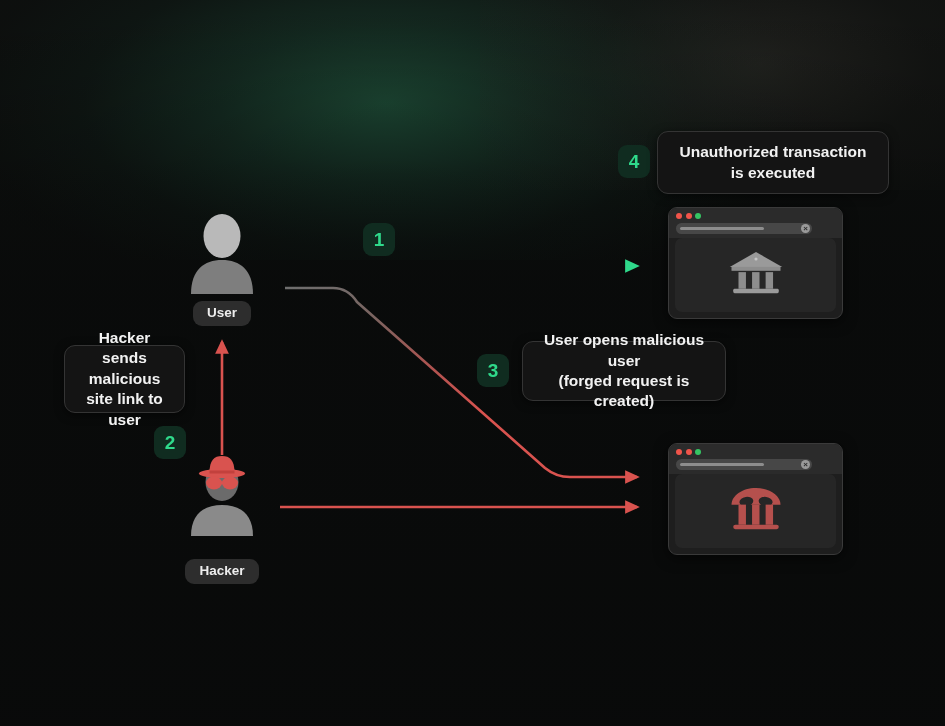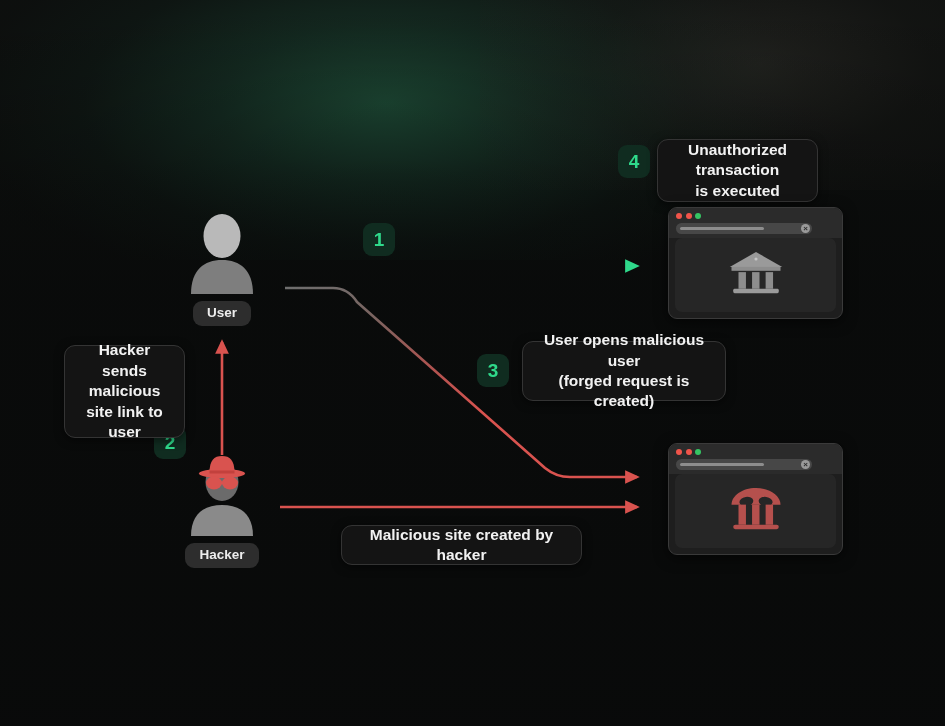--- a/index.html
+++ b/index.html
@@ -244,21 +244,21 @@
   <div class="actor" style="left:162px; top:210px;">
     <div class="avatar">
       <svg viewBox="0 0 70 84" width="70" height="84">
         <ellipse cx="35" cy="26" rx="18.5" ry="22" fill="#b9b9b9"></ellipse>
         <path d="M 4 84 C 4 60 17 50 35 50 C 53 50 66 60 66 84 Z" fill="#7e7e7e"></path>
       </svg>
     </div>
     <div class="pill">User</div>
   </div>
 
-  <div class="actor" style="left:162px; top:452px;">
+  <div class="actor" style="left:162px; top:452px;gap:16px;">
     <div class="avatar">
       <svg viewBox="0 0 70 84" width="70" height="84">
 
         <path d="M 4 84 C 4 62 17 53 35 53 C 53 53 66 62 66 84 Z" fill="#8a8a8a"></path>
 
         <ellipse cx="35" cy="30" rx="16.5" ry="19" fill="#6b6b6b"></ellipse>
 
         <ellipse cx="35" cy="21.5" rx="23" ry="4.6" fill="#d9534f"></ellipse>
 
         <path d="M 22.5 21 C 22.5 8 27 4 35 4 C 43 4 47.5 8 47.5 21 Z" fill="#d9534f"></path>
@@ -271,31 +271,30 @@
     </div>
     <div class="pill">Hacker</div>
   </div>
 
   <div class="badge" style="left:363px; top:223px;">1</div>
   <div class="badge" style="left:154px; top:426px;">2</div>
   <div class="badge" style="left:477px; top:354px;">3</div>
   <div class="badge" style="left:618px; top:145px;">4</div>
 
 
-  <div class="node" style="left:657px; top:139px; width:161px; height:63px;">Unauthorized transaction
+  <div class="node" style="left:657px; top:131px; width:232px; height:63px;">Unauthorized transaction
 is executed</div>
 
   <div class="node" style="left:522px; top:341px; width:204px; height:60px;">User opens malicious user
 (forged request is created)</div>
 
-  <div class="node" style="left:64px; top:345px; width:121px; height:93px;">Hacker sends
+  <div class="node" style="left:64px; top:345px; width:121px; height:68px;">Hacker sends
 malicious
 site link to user</div>
 
-  <div class="node" style="left:341px; top:525px; width:241px; height:40px;">Malicious site created by hacker</div>
 
   <div class="browser" style="left:668px; top:207px;">
     <div class="chrome">
       <div class="dots">
         <i class="r"></i>
         <i class="y"></i>
         <i class="g"></i>
       </div>
       <div class="urlbar">
         <div class="track"></div>

